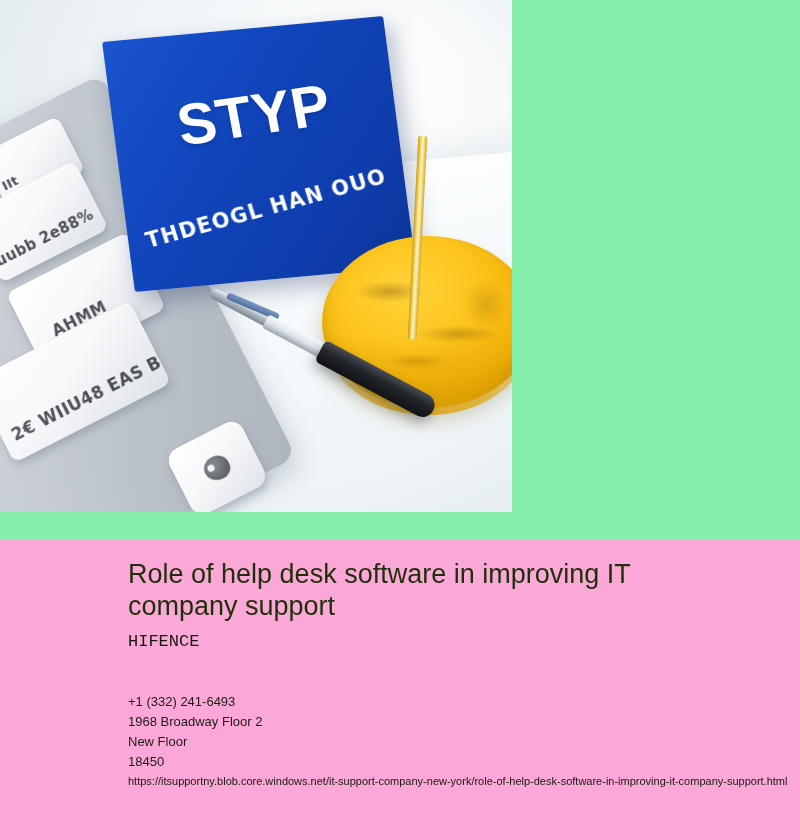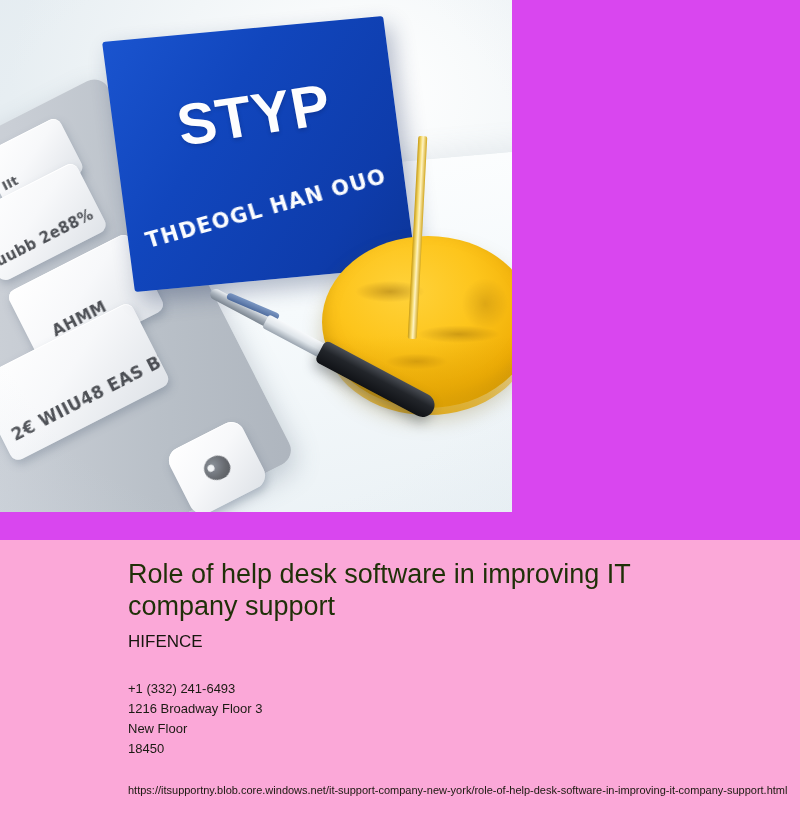--- a/index.html
+++ b/index.html
@@ -11,21 +11,21 @@
     width: 800px;
     height: 840px;
     overflow: hidden;
     font-family: "Liberation Sans", sans-serif;
   }
 
   #page {
     position: relative;
     width: 800px;
     height: 840px;
-    background: #d946ef;
+    background: #86efac;
   }
 
   
   #hero {
     position: absolute;
     left: 0;
     top: 0;
     width: 512px;
     height: 512px;
     overflow: hidden;
@@ -265,37 +265,37 @@
     margin: 0;
     font-family: "Liberation Sans", sans-serif;
     font-weight: 400;
     font-size: 27px;
     line-height: 32px;
     color: #1f3008;
     max-width: 600px;
   }
   #brand {
     margin: 10px 0 0 0;
-    font-family: Liberation Sans, sans-serif;
+    font-family: Liberation Mono, monospace;
     font-weight: 400;
     font-size: 17px;
     line-height: 20px;
     color: #17170f;
   }
   #contact {
-    margin-top: 27px;
+    margin-top: 40px;
   }
   .contact-line {
     font-family: "Liberation Sans", sans-serif;
     font-size: 13px;
     line-height: 20px;
     color: #1b1b14;
   }
   #source-url {
-    margin-top: 24px;
+    margin-top: 2px;
     font-family: "Liberation Sans", sans-serif;
     font-size: 11px;
     line-height: 15px;
     color: #19190f;
     white-space: nowrap;
   }
 </style>
 </head>
 <body>
 
@@ -349,21 +349,21 @@
 
   <div id="panel">
     <div id="panel-inner">
 
       <h1 id="page-title">Role of help desk software in improving IT company support</h1>
 
       <div id="brand">HIFENCE</div>
 
       <div id="contact">
         <div class="contact-line">+1 (332) 241-6493</div>
-        <div class="contact-line">1216 Broadway Floor 3</div>
+        <div class="contact-line">1968 Broadway Floor 2</div>
         <div class="contact-line">New Floor</div>
         <div class="contact-line">18450</div>
       </div>
 
       <div id="source-url">https://itsupportny.blob.core.windows.net/it-support-company-new-york/role-of-help-desk-software-in-improving-it-company-support.html</div>
 
     </div>
   </div>
 
 </div>

